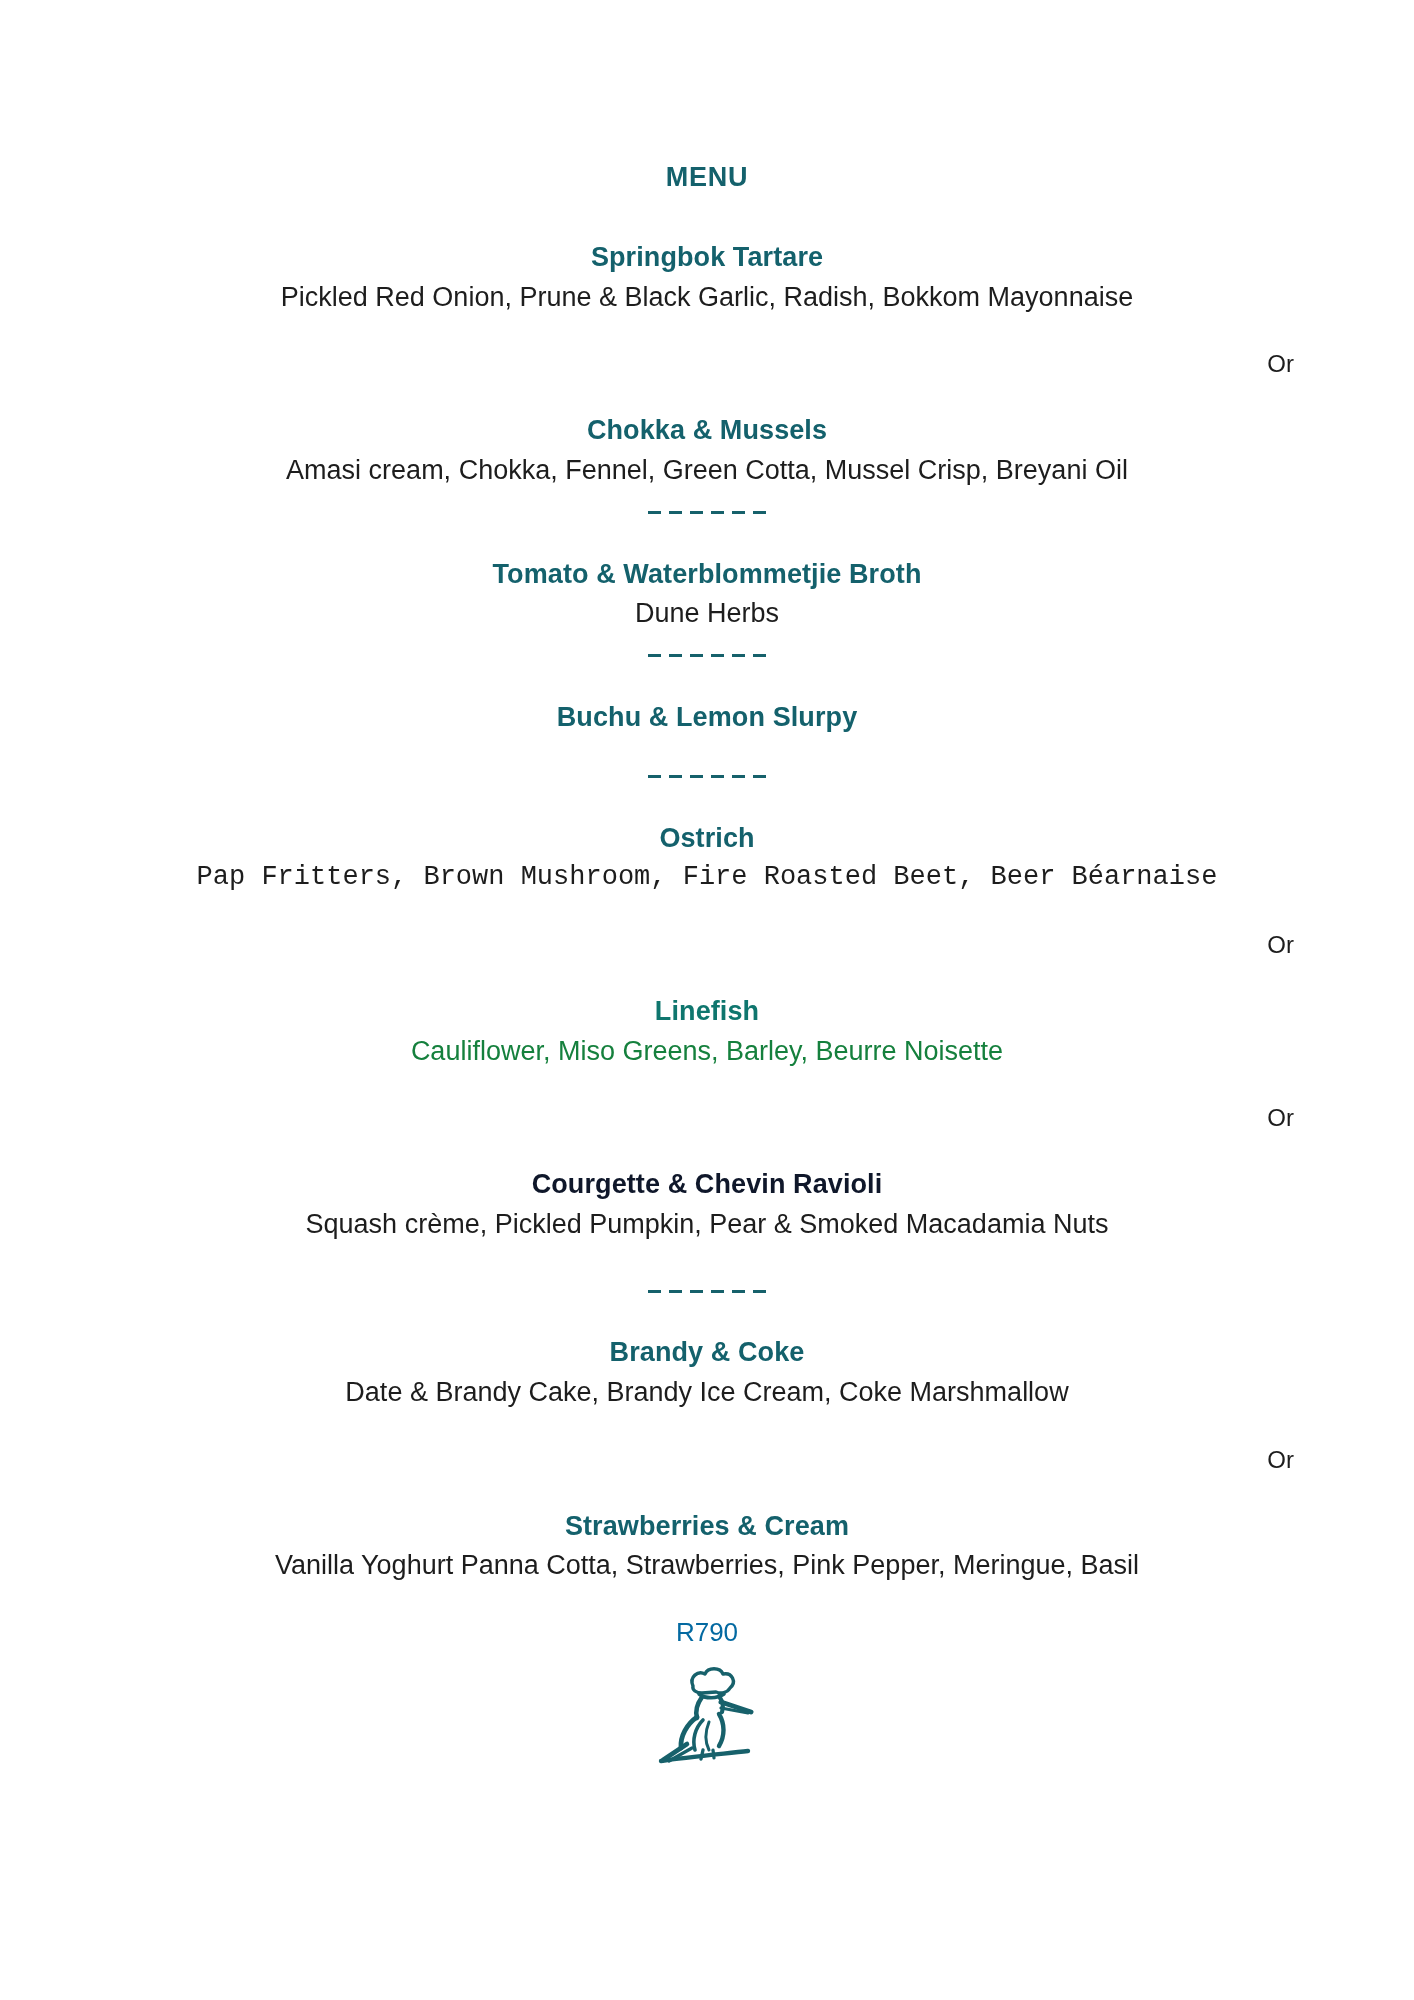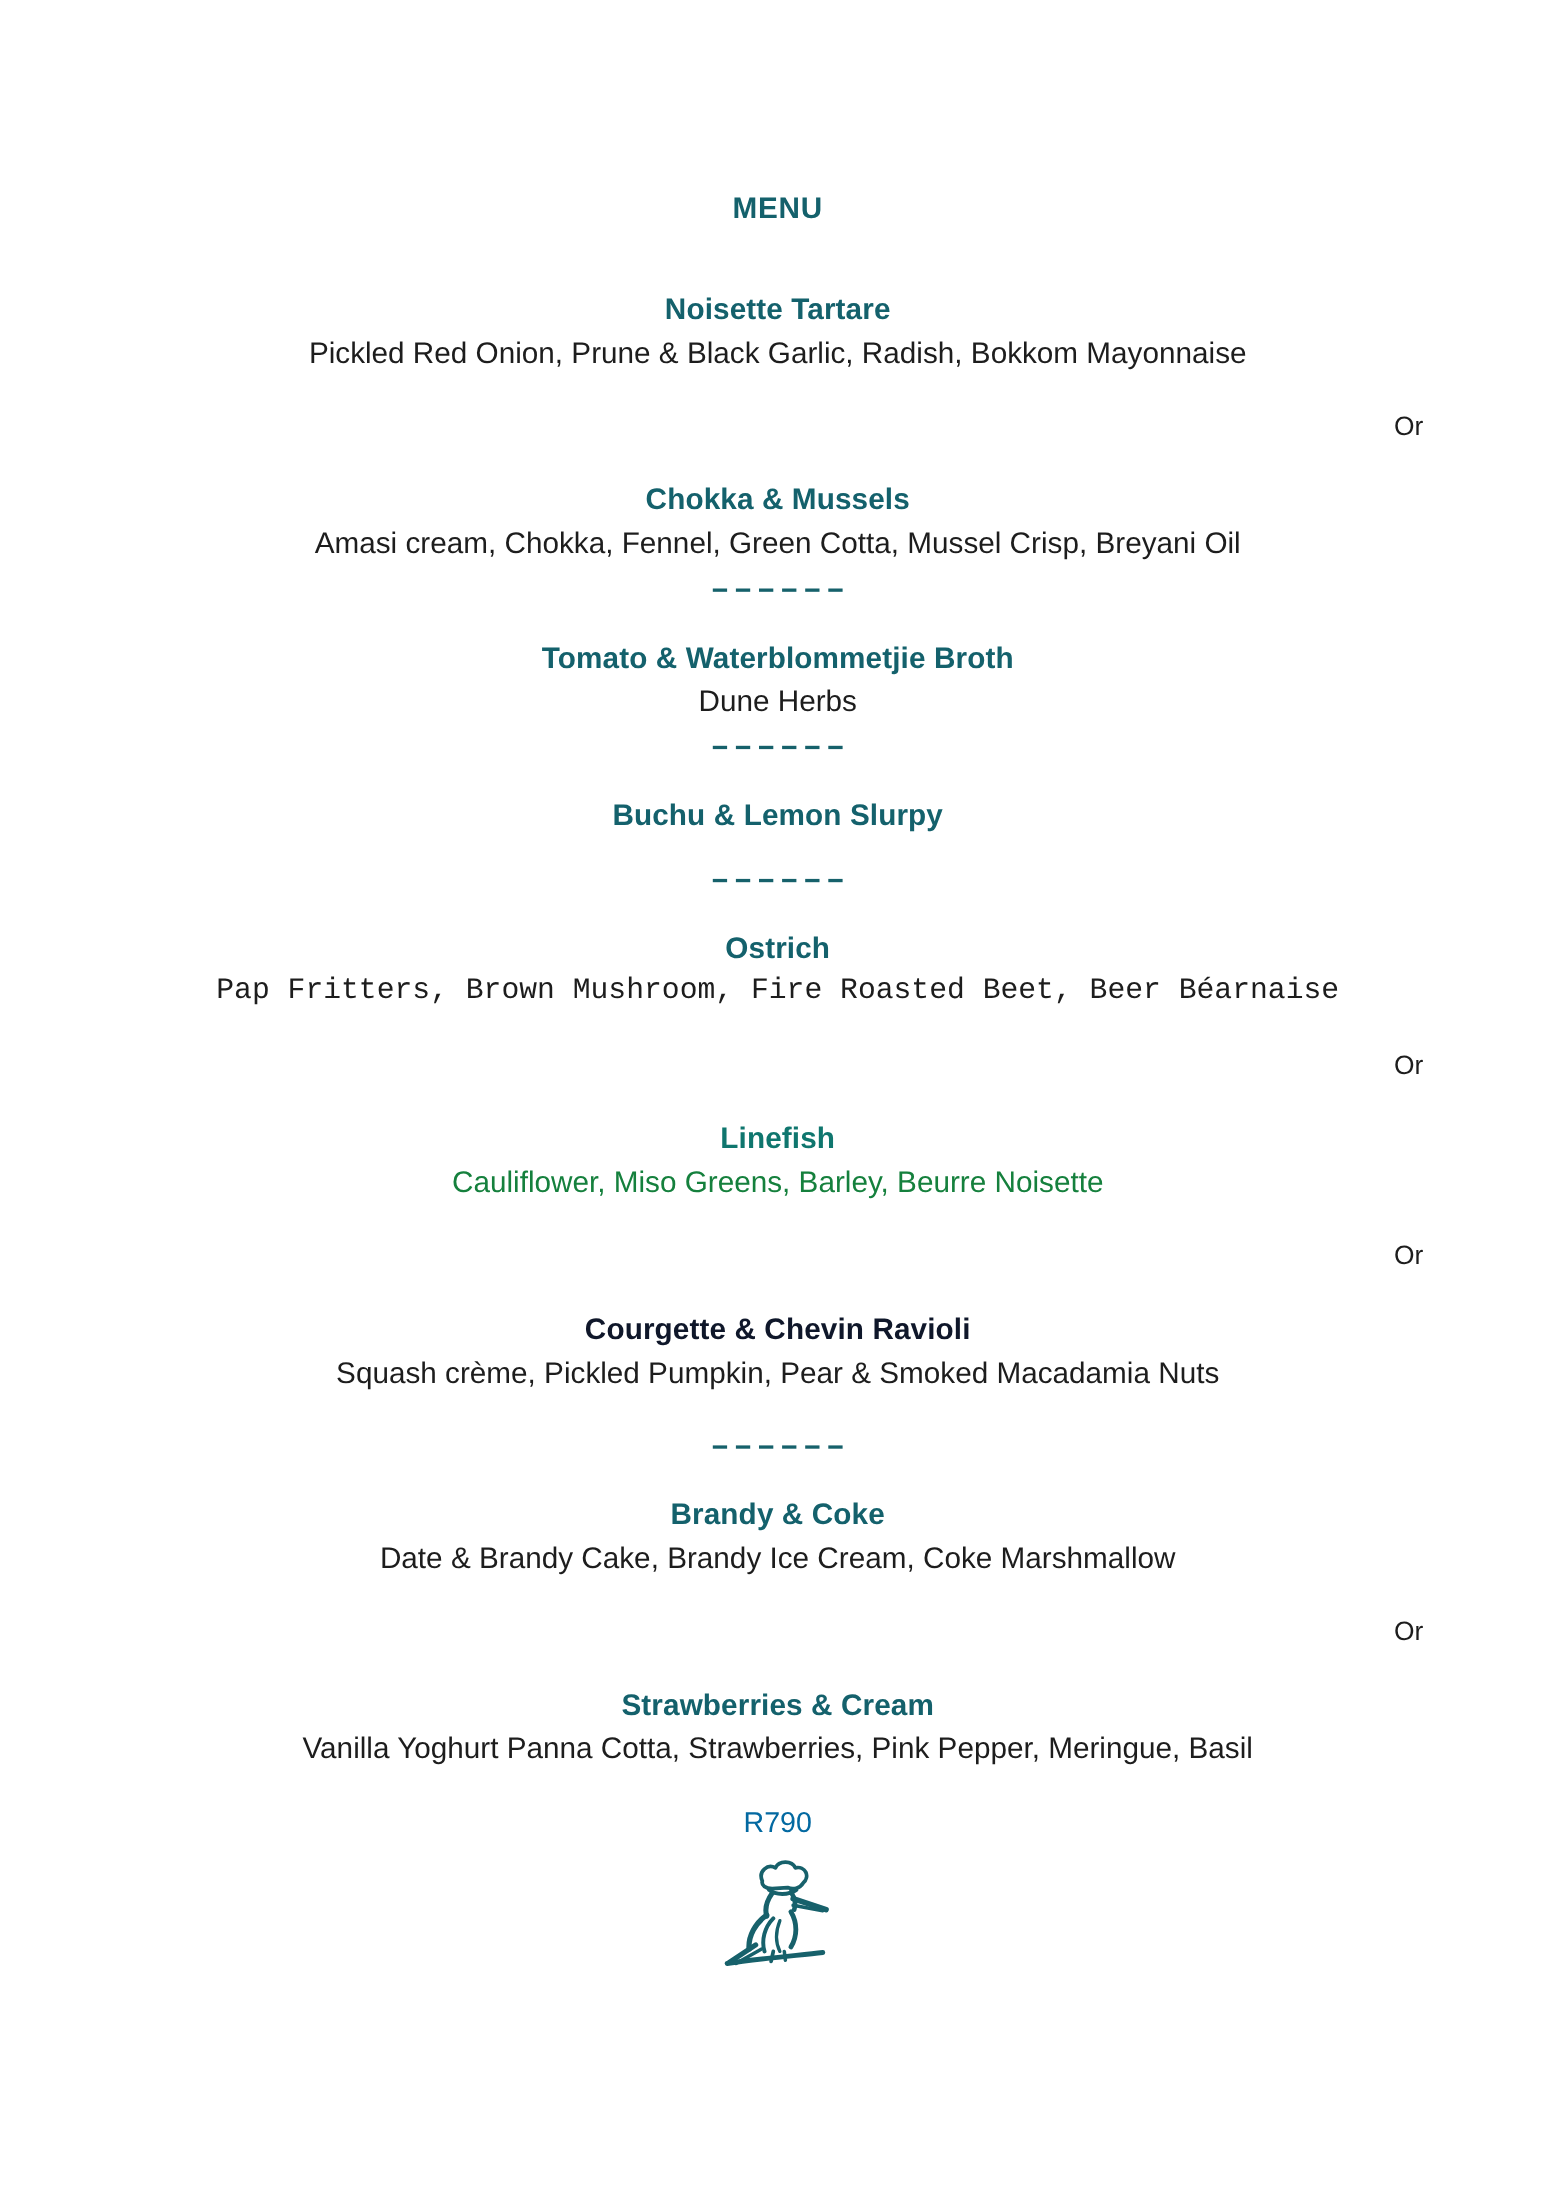--- a/index.html
+++ b/index.html
@@ -25,21 +25,21 @@
     padding: 0 120px;
     overflow: hidden;
   }
 
   .menu-title {
     text-align: center;
     font-size: 27px;
     font-weight: 700;
     letter-spacing: 0.7px;
     color: #14616c;
-    margin: 16px;
+    margin: 4px;
     padding-top: 158px;
   }
 
   .course {
     text-align: center;
   }
 
   .dish-name {
     text-align: center;
     font-size: 27px;
@@ -120,21 +120,21 @@
 
 <div class="page">
 
   <h1 class="menu-title" style="color: rgb(20, 97, 108);">MENU</h1>
 
   <div class="sp-title-to-first"></div>
 
   <div class="course">
 
     <div class="dish">
-      <p class="dish-name" style="color: rgb(20, 97, 108);">Noisette Tartare</p>
+      <p class="dish-name" style="color: rgb(20, 97, 108);">Springbok Tartare</p>
       <p class="dish-desc" style="color: rgb(29, 29, 29);">Pickled Red Onion, Prune &amp; Black Garlic, Radish, Bokkom Mayonnaise</p>
     </div>
 
     <div class="sp-desc-to-or"></div>
 
     <p class="or-word" style="color: rgb(29, 29, 29);">Or</p>
 
     <div class="sp-or-to-dish"></div>
 
     <div class="dish">

